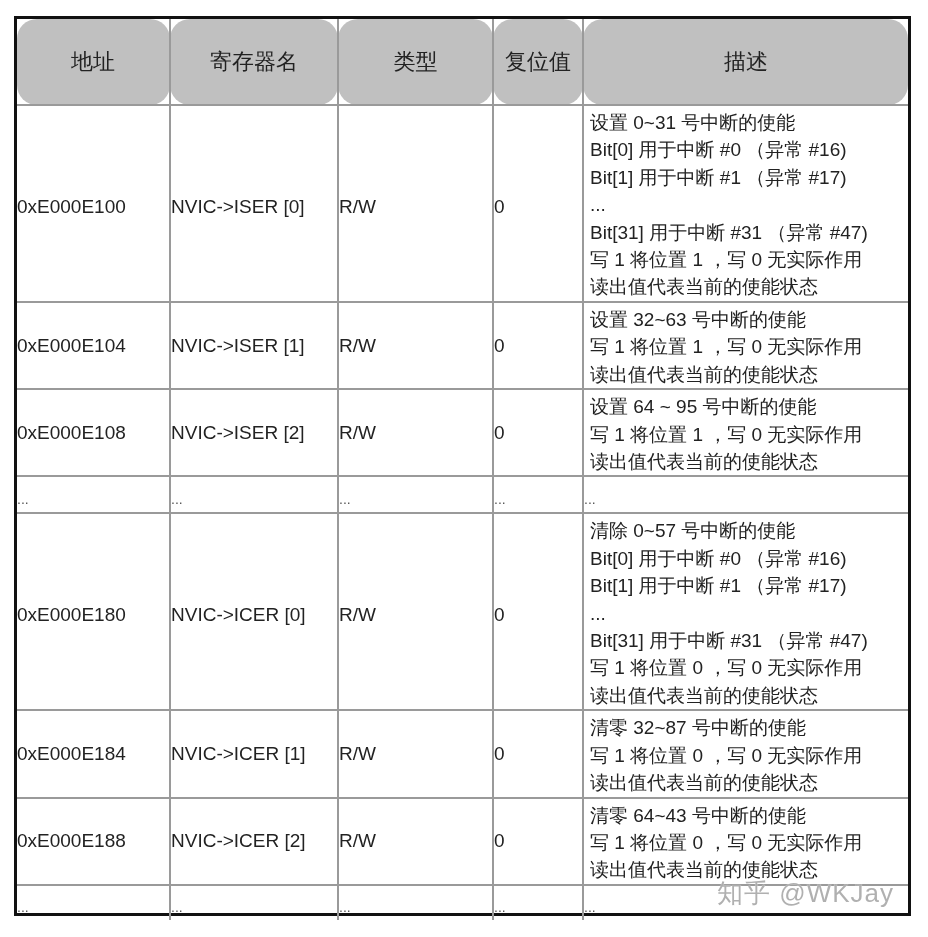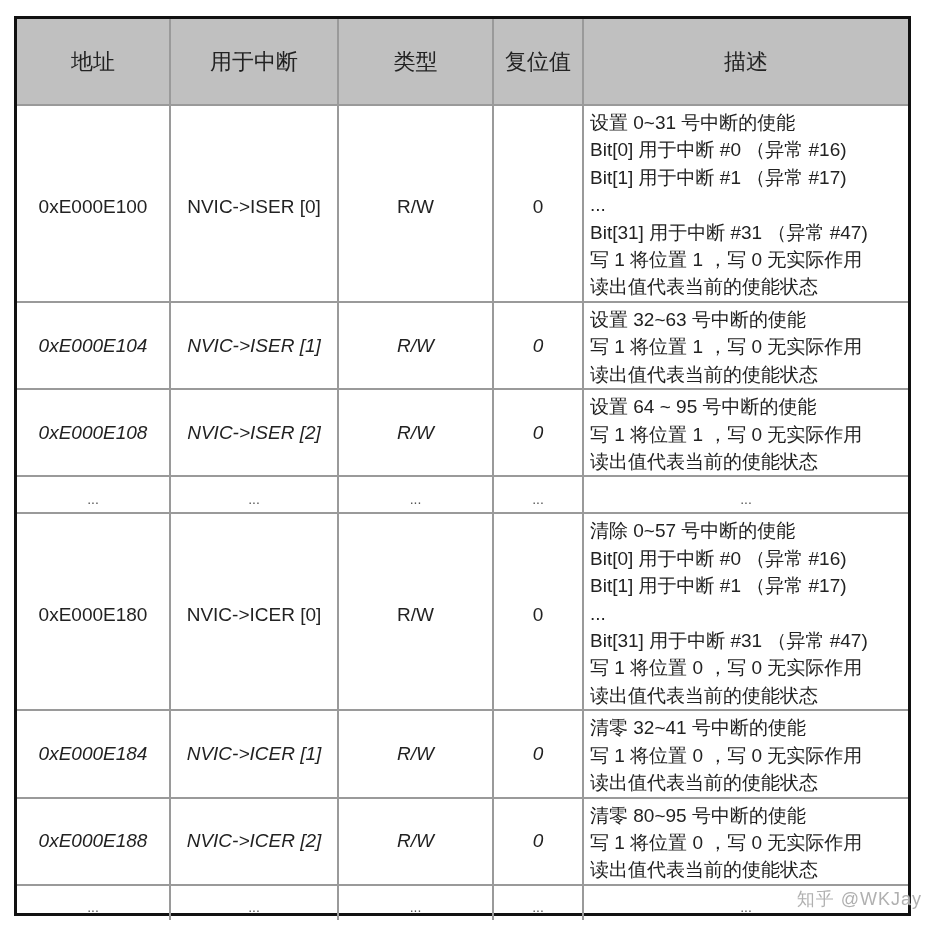--- a/index.html
+++ b/index.html
@@ -28,36 +28,35 @@
       border-collapse: collapse;
       width: 100%;
       height: 100%;
       table-layout: fixed;
     }
     th, td {
       border: 2px solid #9a9a9a;
       padding: 0;
       box-sizing: border-box;
     }
-    tr:first-child th { border-top: none; }
+    tr:first-child th { border-top: none; border-radius: 20px; }
     tr:last-child td { border-bottom: none; }
     th:first-child, td:first-child { border-left: none; }
     th:last-child, td:last-child { border-right: none; margin-top: 39px; }
     th {
       background: #c0c0c0;
       font-weight: normal;
       font-size: 22px;
       color: #222;
       height: 86px;
       text-align: center;
       vertical-align: middle;
     }
     td {
       font-size: 19px;
-      text-align: center;
       vertical-align: middle;
       color: #222;
     }
     td.desc {
       text-align: left;
       vertical-align: top;
       padding: 3px 0 0 6px;
       font-size: 19px;
       line-height: 27.4px;
     }
@@ -67,26 +66,26 @@
       color: #555;
       vertical-align: middle;
       padding-top: 8px;
     }
     .row-a td { height: 197px; }
     .row-b td { height: 68px; }
     .row-c td { height: 86px; }
     .row-e td { height: 37px; }
     .row-f td { height: 35px; }
     td.mid-first { vertical-align: top; padding-top: 90px; }
-    td.mid-short { vertical-align: middle; font-style: italic; }
+    td.mid-short { vertical-align: middle; }
     .watermark {
       position: absolute;
-      right: 6px;
+      right: 34px;
       bottom: 26px;
-      font-size: 18px;
+      font-size: 26px;
       color: rgba(150,150,150,0.75);
       letter-spacing: 1px;
       pointer-events: none;
       text-shadow: 0 0 1px #fff;
       text-align: center;
     }
   </style>
 </head>
 <body>
 
@@ -95,21 +94,21 @@
     <colgroup>
       <col style="width:153px">
       <col style="width:168px">
       <col style="width:155px">
       <col style="width:90px">
       <col style="width:325px">
     </colgroup>
     <thead>
       <tr>
         <th>地址</th>
-        <th>用于中断</th>
+        <th>寄存器名</th>
         <th>类型</th>
         <th>复位值</th>
         <th>描述</th>
       </tr>
     </thead>
     <tbody>
 
       <tr class="row-a">
         <td class="mid-first">0xE000E100</td>
         <td class="mid-first">NVIC-&gt;ISER [0]</td>
@@ -173,33 +172,33 @@
           <span class="line">读出值代表当前的使能状态</span>
         </td>
       </tr>
 
       <tr class="row-c">
         <td class="mid-short">0xE000E184</td>
         <td class="mid-short">NVIC-&gt;ICER [1]</td>
         <td class="mid-short">R/W</td>
         <td class="mid-short">0</td>
         <td class="desc">
-          <span class="line">清零 32~41 号中断的使能</span>
+          <span class="line">清零 32~87 号中断的使能</span>
           <span class="line">写 1 将位置 0 ，写 0 无实际作用</span>
           <span class="line">读出值代表当前的使能状态</span>
         </td>
       </tr>
 
       <tr class="row-c">
         <td class="mid-short">0xE000E188</td>
         <td class="mid-short">NVIC-&gt;ICER [2]</td>
         <td class="mid-short">R/W</td>
         <td class="mid-short">0</td>
         <td class="desc">
-          <span class="line">清零 80~95 号中断的使能</span>
+          <span class="line">清零 64~43 号中断的使能</span>
           <span class="line">写 1 将位置 0 ，写 0 无实际作用</span>
           <span class="line">读出值代表当前的使能状态</span>
         </td>
       </tr>
 
       <tr class="row-f">
         <td class="ell">...</td>
         <td class="ell">...</td>
         <td class="ell">...</td>
         <td class="ell">...</td>

